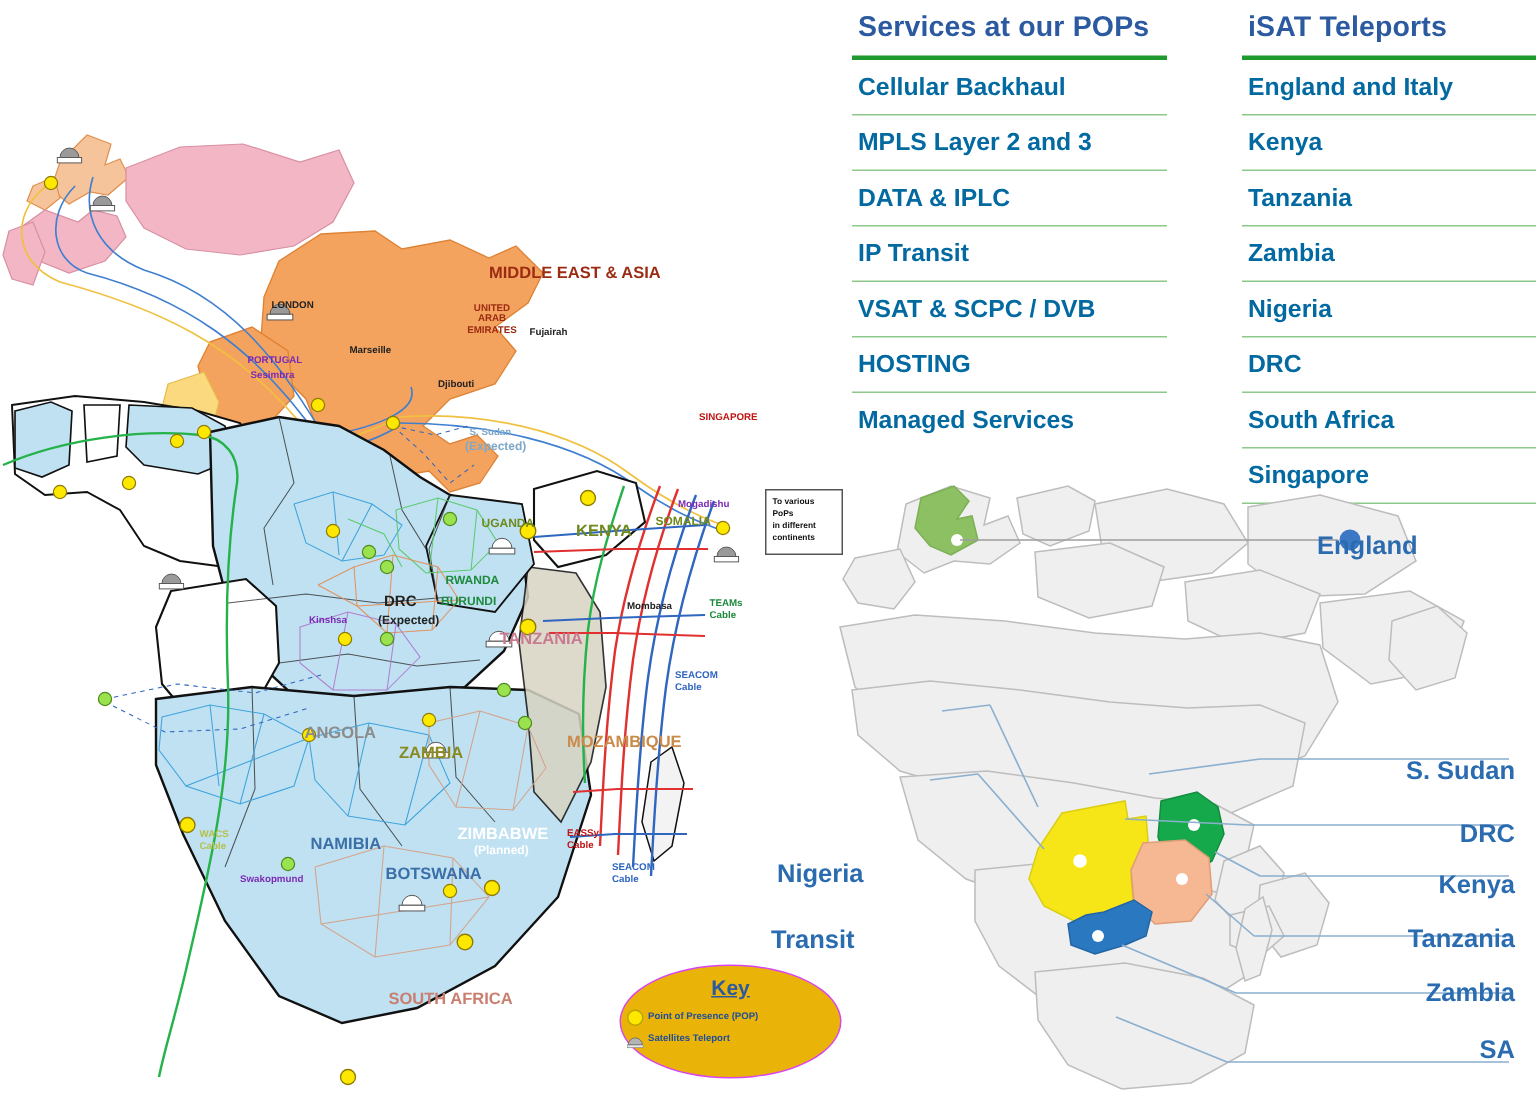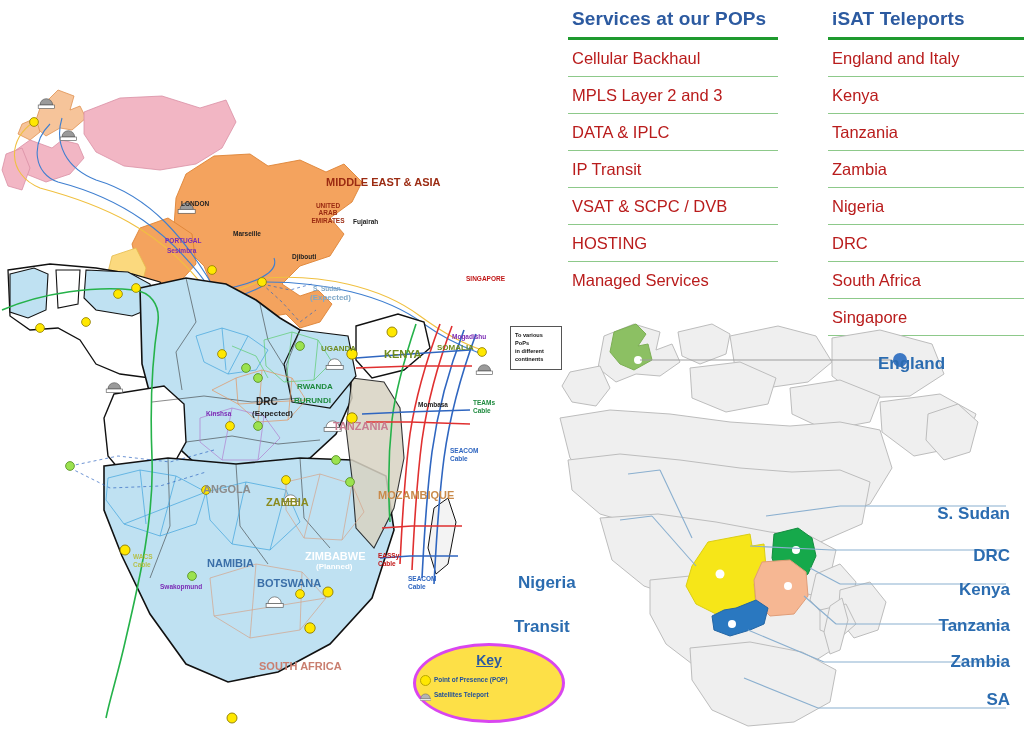--- a/index.html
+++ b/index.html
@@ -10,41 +10,41 @@
   
   #panels{position:absolute;left:540px;top:4px;width:484px;height:312px;display:flex;gap:50px;margin-left:28px;}
   .panel{width:210px;}
   .panel-title{
     font-size:19px;font-weight:bold;color:#2C5AA0;letter-spacing:.1px;
     padding:4px 0 7px 4px;white-space:nowrap;
   }
   .panel-rule{height:3px;background:#1E9A2E;width:100%;}
   .panel-list{list-style:none;margin:0;padding:0;}
   .panel-item{
-    font-size:16.5px;color:#b91c1c;padding:9px 0 8px 4px;
-    border-bottom:1px solid #8DC98A;white-space:nowrap;
+    font-size:16.5px;color:#0369a1;padding:9px 0 8px 4px;
+    border-bottom:1px solid #8DC98A;white-space:nowrap;font-weight:bold;
   }
   .panel-item:last-child{border-bottom:none;}
   .panel.teleports .panel-item:last-child{border-bottom:1px solid #8DC98A;}
 
   
   .map{position:absolute;}
   #main-map{left:0;top:78px;width:540px;height:652px;}
   #inset-map{left:540px;top:318px;width:484px;height:412px;}
 
   
   .inset-label{
     position:absolute;font-size:17px;font-weight:bold;color:#2B6CB0;white-space:nowrap;
   }
   .inset-label.right{text-align:right;}
 
   
   #key-bubble{
     position:absolute;left:413px;top:643px;width:146px;height:74px;
-    background:#fde047;border:3px solid #d946ef;border-radius:50%/50%;
+    background:#eab308;border:1px solid #d946ef;border-radius:50%/50%;
   }
   #key-title{
     position:absolute;left:0;right:0;top:6px;text-align:center;
     font-size:14px;font-weight:bold;color:#2C5AA0;text-decoration:underline;
   }
   .key-row{position:absolute;left:18px;font-size:6.4px;font-weight:bold;color:#1F4E9C;white-space:nowrap;}
   .key-row .sw{position:absolute;left:-14px;top:-1px;}
   #key-row-1{top:30px;}
   #key-row-2{top:45px;}
   .key-dot{display:inline-block;width:9px;height:9px;border-radius:50%;background:#FFE800;border:1px solid #B9A600;}

